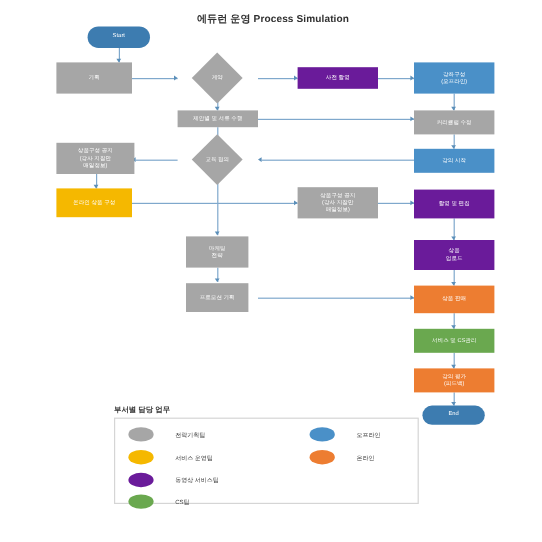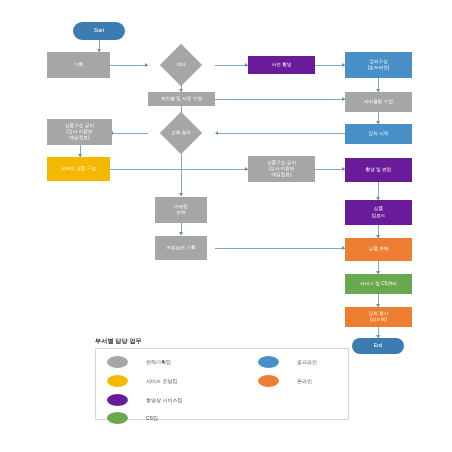--- a/index.html
+++ b/index.html
@@ -142,20 +142,22 @@
     font-size: 5px;
     color: #3a3a3a;
     white-space: nowrap;
   }
 </style>
 </head>
 <body>
 
 <div id="canvas">
 
+  <div class="title">에듀런 운영 Process
+Simulation</div>
 
   <div class="ln lnv" style="left:99px; top:40px; height:12px;"></div>
   <div class="arrow arrow-down" style="left:96.6px; top:49px;"></div>
 
   <div class="ln lnh" style="left:110px; top:65px; width:38px;"></div>
   <div class="arrow arrow-right" style="left:145px; top:62.6px;"></div>
 
   <div class="ln lnh" style="left:215px; top:65px; width:33px;"></div>
   <div class="arrow arrow-right" style="left:245px; top:62.6px;"></div>
 

